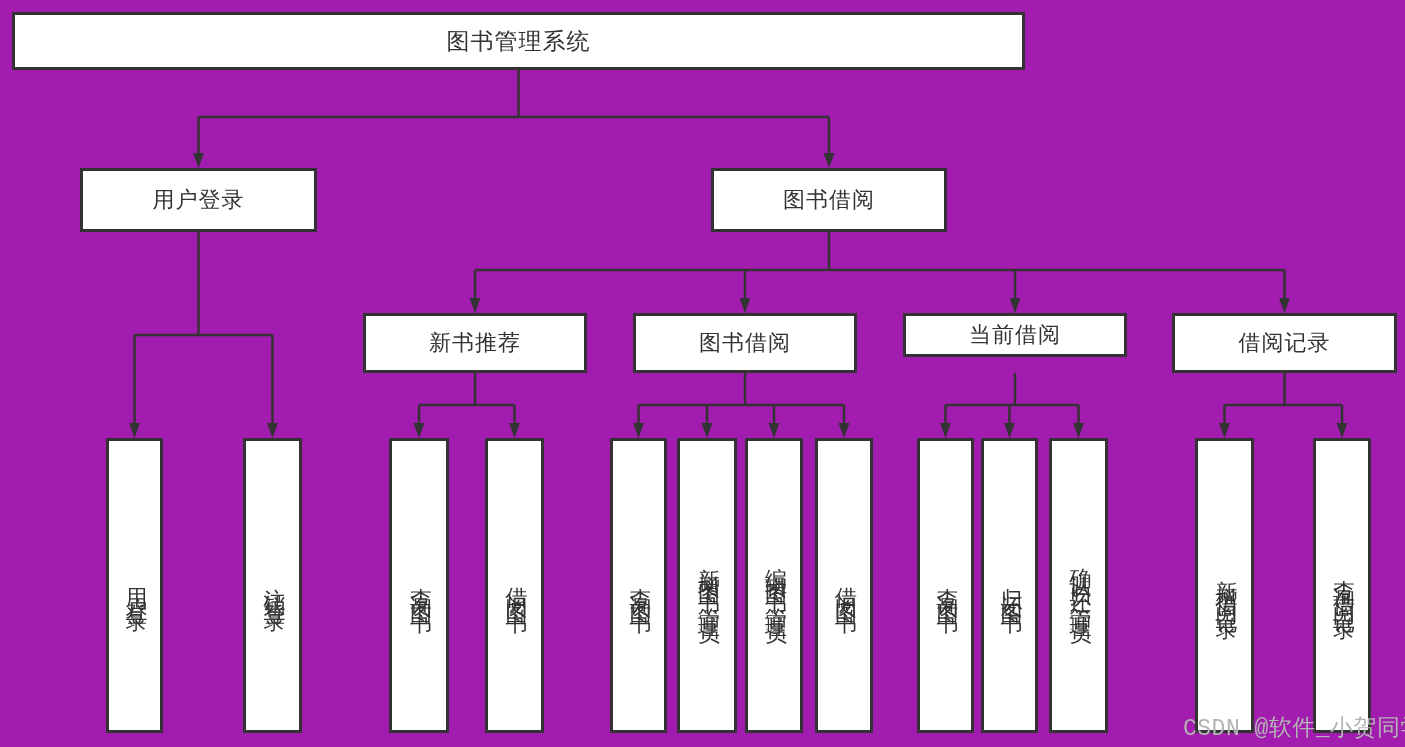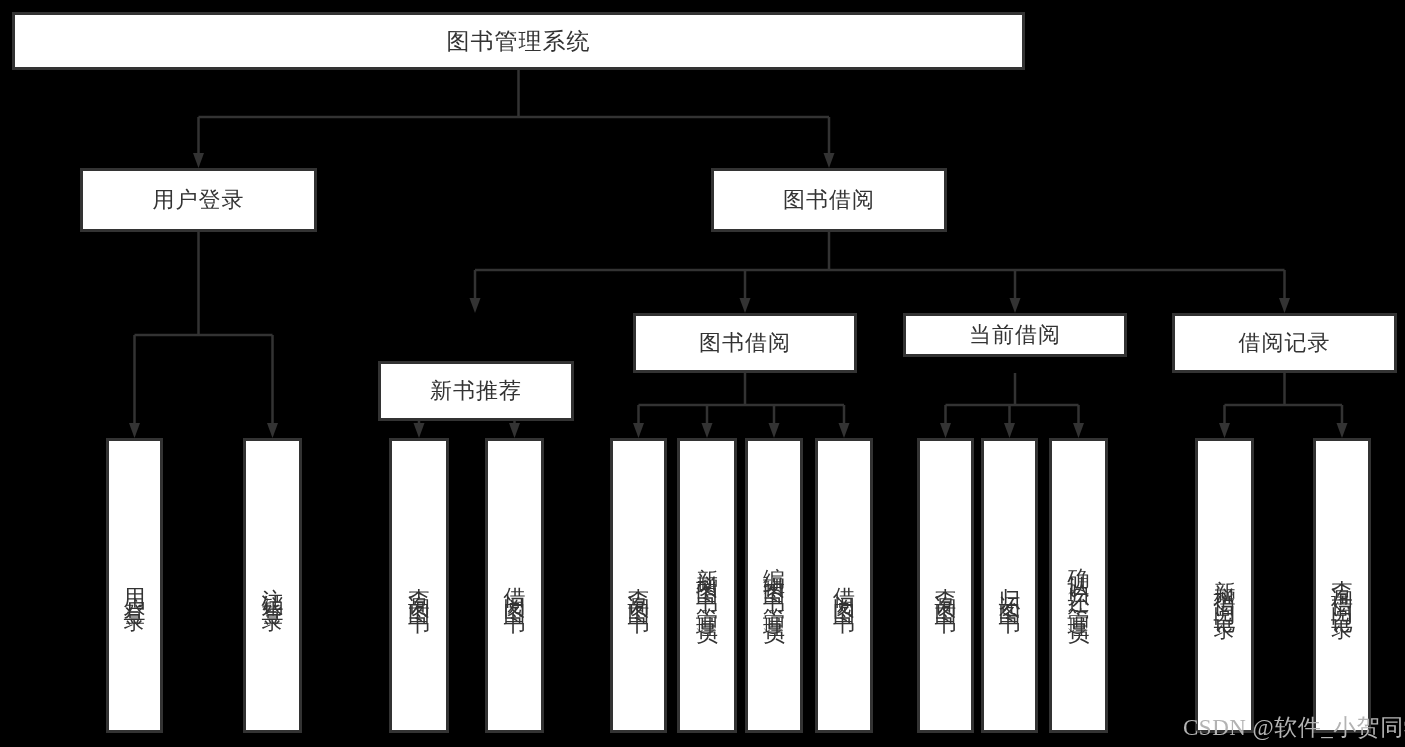--- a/index.html
+++ b/index.html
@@ -1,20 +1,20 @@
 <!DOCTYPE html>
 <html><head>
 <meta charset="utf-8">
 <style>
   html,body{margin:0;padding:0;background:#ffffff;}
   #stage{
     position:relative;
     width:1405px;height:747px;
-    background:#000000;
-    font-family:Liberation Serif, serif;
+    background:#a21caf;
+    font-family:Liberation Mono, monospace;
     overflow:hidden;
   }
   svg.connectors{position:absolute;left:0;top:0;z-index:1;}
   .node{
     position:absolute;
     box-sizing:border-box;
     border:3px solid #333333;
     background:#ffffff;
     display:flex;align-items:center;justify-content:center;
     z-index:2;
@@ -86,21 +86,21 @@
     <span>图书管理系统</span>
   </div>
 
   <div class="node hnode" style="left:80px;top:168px;width:237px;height:64px;">
     <span>用户登录</span>
   </div>
   <div class="node hnode" style="left:711px;top:168px;width:236px;height:64px;">
     <span>图书借阅</span>
   </div>
 
-  <div class="node hnode" style="left:378px;top:313px;width:196px;height:60px;margin-top:48px;">
+  <div class="node hnode" style="left:363px;top:313px;width:224px;height:60px;">
     <span>新书推荐</span>
   </div>
   <div class="node hnode" style="left:633px;top:313px;width:224px;height:60px;">
     <span>图书借阅</span>
   </div>
   <div class="node hnode" style="left:903px;top:313px;width:224px;height:44px;">
     <span>当前借阅</span>
   </div>
   <div class="node hnode" style="left:1172px;top:313px;width:225px;height:60px;">
     <span>借阅记录</span>

